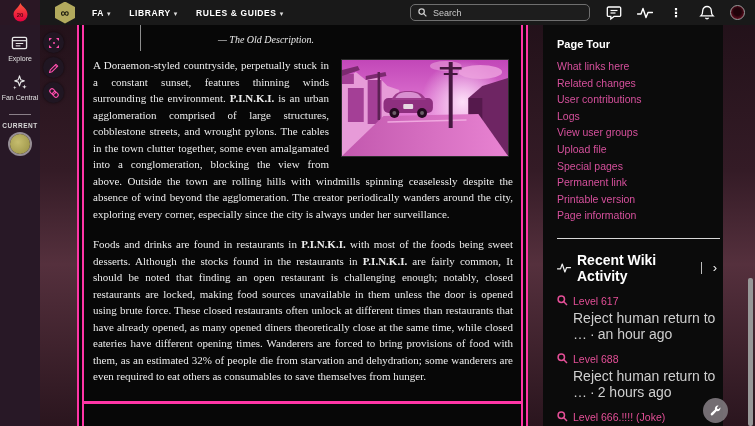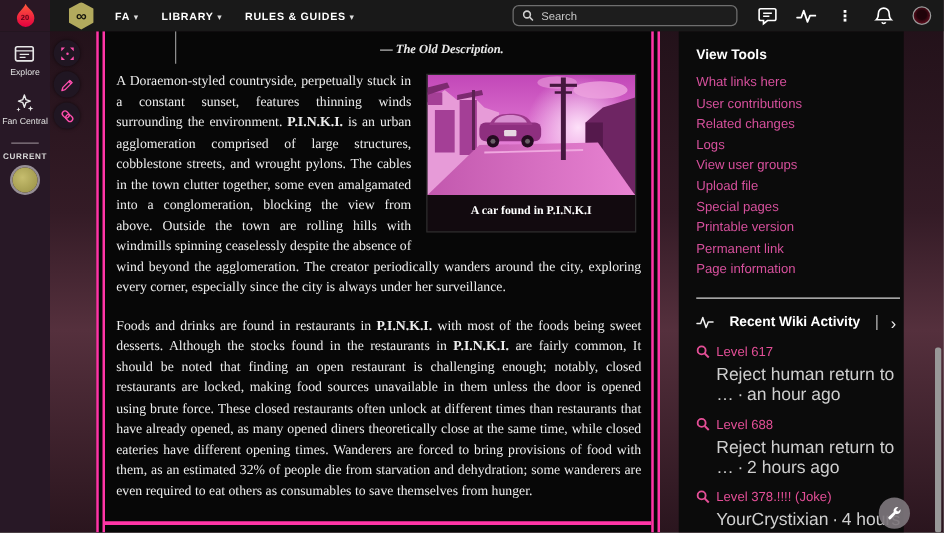--- a/index.html
+++ b/index.html
@@ -63,40 +63,40 @@
 
   
   .content-col { position:absolute; left:77px; top:25px; width:451px; height:401px;
     background:#070707; border-left:7px double var(--accent); border-right:7px double var(--accent);
     z-index:10; }
   :root { --accent:#ff35a6; --pink-link:#d6509c; }
   .article { padding:6px 8px 0 9px; color:#ececec;
     font-family:"Liberation Serif","DejaVu Serif",serif; }
   .quote { position:relative; height:26px; }
   .quote-line { position:absolute; left:47px; top:-6px; height:26px; border-left:1px solid #8d8d8d; }
-  .quote-attr { position:absolute; left:60px; top:3px; width:250px; text-align:right;
-    font-style:italic; font-size:10px; color:#e9e9e9;font-weight:bold; }
+  .quote-attr { position:absolute; left:48px; top:3px; width:250px; text-align:center;
+    font-style:italic; font-size:10px; color:#e9e9e9; }
   .article p { font-size:11px; line-height:16.5px; text-align:justify; margin-bottom:14px; }
   .thumb { float:right; width:168px; margin:2px 4px 8px 12px; border:1px solid #2c2c2c;
     background:#120a0f; cursor:pointer; }
   .thumb-img { width:100%; height:96px; display:block; }
   .thumb-img svg { display:block; width:100%; height:100%; }
   .thumb figcaption { text-align:center; color:#fff; font-weight:bold; font-size:9.5px;
     padding:8px 4px 11px; font-family:"Liberation Serif","DejaVu Serif",serif; }
   .content-divider { clear:both; border-top:3px solid var(--accent); margin:16px -8px 0 -9px; }
 
   
   .rightrail { position:absolute; left:543px; top:25px; width:180px; height:401px;
     background:#0b0b0b; z-index:10; padding:13px 0 0 14px; }
   .rr-title { color:#fff; font-weight:bold; font-size:11px; margin-bottom:8px; }
   .tool-link { display:block; color:var(--pink-link); font-size:10.5px; line-height:16.6px; }
   .rr-divider { border-top:1px solid #d8d8d8; margin:14px 3px 0 0; }
   .act-header { display:flex; align-items:center; gap:6px; margin-top:13px; padding-right:6px; }
   .act-header .pulse { width:14px; height:12px; flex:0 0 auto; }
-  .act-title-h { color:#fff; font-weight:bold; font-size:11px; flex:1 1 auto;text-align:center; }
+  .act-title-h { color:#fff; font-weight:bold; font-size:14px; flex:1 1 auto; }
   .act-sep { width:1px; height:12px; background:#bdbdbd; }
   .act-chev { color:#eee; font-size:13px; line-height:1; margin-left:5px; cursor:pointer; }
   .act-item { margin-top:11px; }
   .act-row { display:flex; align-items:flex-start; gap:5px; }
   .act-row svg { width:11px; height:11px; flex:0 0 auto; }
   .act-link { color:#e44f97; font-size:10.5px; }
   .act-meta { margin-left:16px; margin-top:3px; color:#cfcfcf; font-size:14px; }
   .act-meta .dot { margin:0 3px; color:#cfcfcf; }
 
   
@@ -262,42 +262,41 @@
             <path d="M50 40c3-7 8-9 17-9s15 2 18 9Z" fill="#9c3a8b"></path>
             <path d="M54 38c2.5-4.5 6-6 13-6s11 1.5 13.5 6Z" fill="#d88fd0"></path>
             <circle cx="53" cy="53" r="5" fill="#240b20"></circle>
             <circle cx="81" cy="53" r="5" fill="#240b20"></circle>
             <circle cx="53" cy="53" r="2" fill="#6b5f68"></circle>
             <circle cx="81" cy="53" r="2" fill="#6b5f68"></circle>
             <rect x="62" y="44" width="10" height="5" rx="1" fill="#e6d8e2"></rect>
           </g>
         </svg>
       </div>
-      <figcaption>A car found in P.I.N.K.I</figcaption>
     </figure>
     <div id="paragraphs">
         <p><span>A Doraemon-styled countryside, perpetually stuck in a constant sunset, features thinning winds surrounding the environment. </span><b>P.I.N.K.I.</b><span> is an urban agglomeration comprised of large structures, cobblestone streets, and wrought pylons. The cables in the town clutter together, some even amalgamated into a conglomeration, blocking the view from above. Outside the town are rolling hills with windmills spinning ceaselessly despite the absence of wind beyond the agglomeration. The creator periodically wanders around the city, exploring every corner, especially since the city is always under her surveillance.</span></p>
         <p><span>Foods and drinks are found in restaurants in </span><b>P.I.N.K.I.</b><span> with most of the foods being sweet desserts. Although the stocks found in the restaurants in </span><b>P.I.N.K.I.</b><span> are fairly common, It should be noted that finding an open restaurant is challenging enough; notably, closed restaurants are locked, making food sources unavailable in them unless the door is opened using brute force. These closed restaurants often unlock at different times than restaurants that have already opened, as many opened diners theoretically close at the same time, while closed eateries have different opening times. Wanderers are forced to bring provisions of food with them, as an estimated 32% of people die from starvation and dehydration; some wanderers are even required to eat others as consumables to save themselves from hunger.</span></p>
       </div>
     <div class="content-divider"></div>
   </div>
 </div>
 
 <div class="rightrail">
-  <div class="rr-title">View Tools</div>
+  <div class="rr-title">Page Tour</div>
   <div id="tool-links">
       <a class="tool-link">What links here</a>
+      <a class="tool-link">Related changes</a>
       <a class="tool-link">User contributions</a>
-      <a class="tool-link">Related changes</a>
       <a class="tool-link">Logs</a>
       <a class="tool-link">View user groups</a>
       <a class="tool-link">Upload file</a>
       <a class="tool-link">Special pages</a>
+      <a class="tool-link">Permanent link</a>
       <a class="tool-link">Printable version</a>
-      <a class="tool-link">Permanent link</a>
       <a class="tool-link">Page information</a>
     </div>
   <div class="rr-divider"></div>
   <div class="act-header">
     <svg class="pulse" viewBox="0 0 16 12">
       <polyline points="0.5,7 4,7 6,1.5 9,10.5 11,5.5 15.5,5.5" fill="none" stroke="#efefef" stroke-width="1.4" stroke-linejoin="round" stroke-linecap="round"></polyline>
     </svg>
     <div class="act-title-h">Recent Wiki Activity</div>
     <div class="act-sep"></div>
     <div class="act-chev">›</div>
@@ -322,21 +321,21 @@
 <a class="act-link">Level 688</a>
         </div>
         <div class="act-meta"><span>Reject human return to …</span><span class="dot">·</span><span>2 hours ago</span></div>
       </div>
       <div class="act-item">
         <div class="act-row">
   <svg viewBox="0 0 11 11">
     <circle cx="4.3" cy="4.3" r="3.2" fill="none" stroke="#e44f97" stroke-width="1.5"></circle>
     <line x1="6.8" y1="6.8" x2="10" y2="10" stroke="#e44f97" stroke-width="1.5"></line>
   </svg>
-<a class="act-link">Level 378.!!!! (Joke)</a>
+<a class="act-link">Level 666.!!!! (Joke)</a>
         </div>
         <div class="act-meta"><span>YourCrystixian</span><span class="dot">·</span><span>4 hours ago</span></div>
       </div>
       <div class="act-item">
         <div class="act-row">
   <svg viewBox="0 0 11 11">
     <circle cx="4.3" cy="4.3" r="3.2" fill="none" stroke="#e44f97" stroke-width="1.5"></circle>
     <line x1="6.8" y1="6.8" x2="10" y2="10" stroke="#e44f97" stroke-width="1.5"></line>
   </svg>
 <a class="act-link">The Tour Guide</a>

